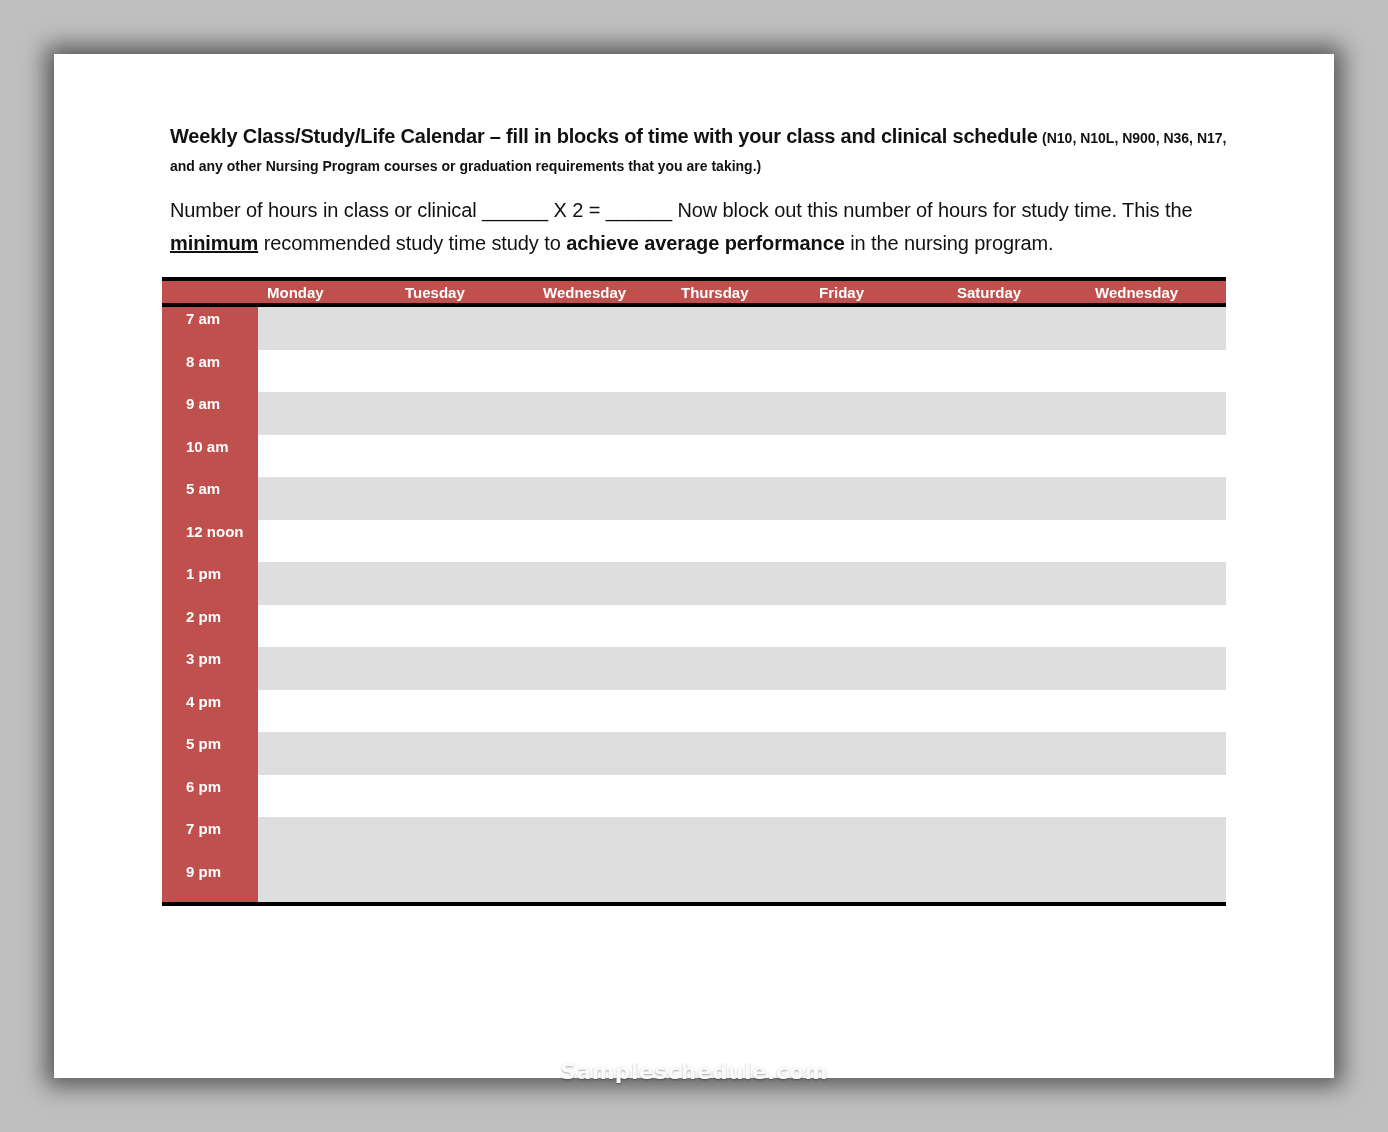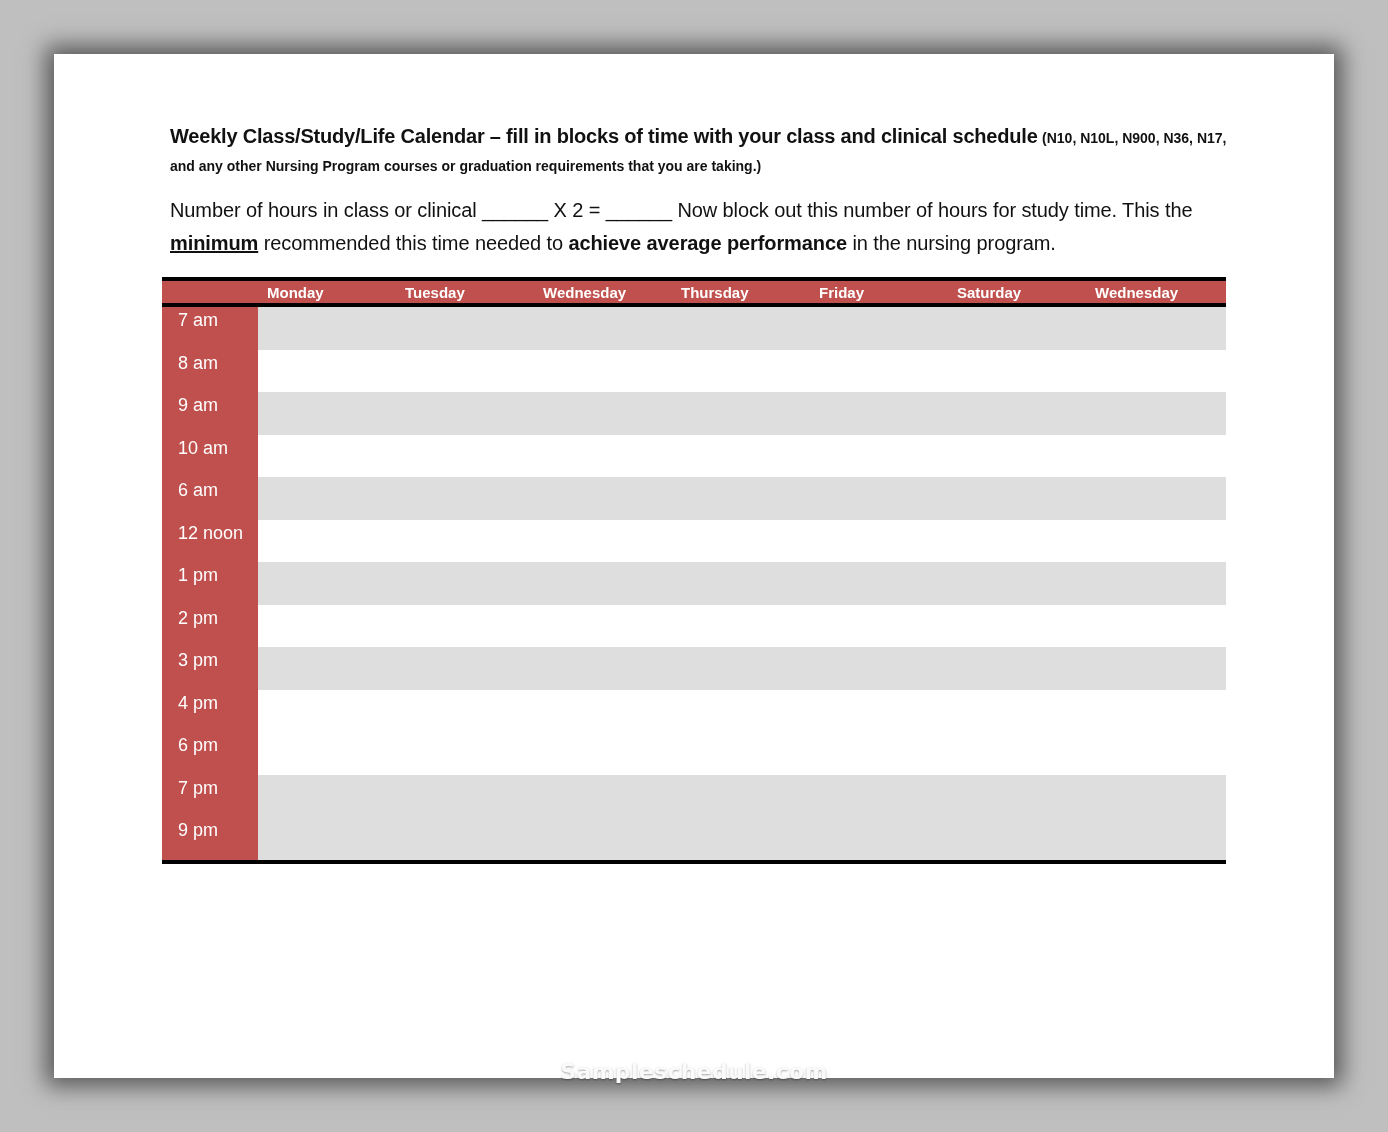--- a/index.html
+++ b/index.html
@@ -33,22 +33,22 @@
   .thead {
     border-top: 4px solid #000; border-bottom: 4px solid #000;
     background: #c0504d; height: 22px; display: flex;
     color: #fff; font-weight: bold; font-size: 15px;
   }
   .thead .corner { width: 96px; }
   .thead .day { padding-left: 9px; line-height: 24px; box-sizing: border-box; }
   .row { display: flex; height: 42.5px; }
   .row .time {
     width: 96px; background: #c0504d; color: #fff;
-    font-weight: normal; font-size: 18px;
-    padding-left: 16px; padding-top: 3px; box-sizing: border-box;
+    font-weight: bold; font-size: 15px;
+    padding-left: 24px; padding-top: 3px; box-sizing: border-box;
   }
   .row .cells { flex: 1; display: flex; }
   .row.odd .cells { background: #dedede; }
   .row.even .cells { background: #ffffff; }
   .cell { height: 100%; box-sizing: border-box; }
   .tfoot { border-top: 4px solid #000; }
   .watermark {
     position: absolute; left: 0; width: 1388px; top: 1059px;
     text-align: center; color: #fafafa; font-weight: bold; font-size: 22px;
     font-family: "DejaVu Sans", sans-serif; letter-spacing: 0.3px;
@@ -58,21 +58,21 @@
 </head>
 <body>
 
 <div class="page">
   <div class="heading">
     <span class="main">Weekly Class/Study/Life Calendar – fill in blocks of time with your class and clinical schedule</span>
     <span class="sub">(N10, N10L, N900, N36, N17, and any other Nursing Program courses or graduation requirements that you are taking.)</span>
   </div>
 
   <div class="intro">
-    <span>Number of hours in class or clinical ______ X 2 = ______  Now block out this number of hours for study time.  This the </span><u>minimum</u><span> recommended this time needed to </span><b>achieve average performance</b><span> in the nursing program.</span>
+    <span>Number of hours in class or clinical ______ X 2 = ______  Now block out this number of hours for study time.  This the </span><u>minimum</u><span> recommended study time study to </span><b>achieve average performance</b><span> in the nursing program.</span>
   </div>
 
   <div class="table">
     <div class="thead" id="thead">
       <div class="corner"></div>
     <div class="day" style="width: 138px;">Monday</div>
         <div class="day" style="width: 138px;">Tuesday</div>
         <div class="day" style="width: 138px;">Wednesday</div>
         <div class="day" style="width: 138px;">Thursday</div>
         <div class="day" style="width: 138px;">Friday</div>
@@ -122,21 +122,21 @@
             <div class="cell" style="width: 138px;"></div>
             <div class="cell" style="width: 138px;"></div>
             <div class="cell" style="width: 138px;"></div>
             <div class="cell" style="width: 138px;"></div>
             <div class="cell" style="width: 138px;"></div>
             <div class="cell" style="width: 138px;"></div>
             <div class="cell" style="width: 140px;"></div>
           </div>
         </div>
         <div class="row odd">
-          <div class="time">6 am</div>
+          <div class="time">5 am</div>
           <div class="cells">
             <div class="cell" style="width: 138px;"></div>
             <div class="cell" style="width: 138px;"></div>
             <div class="cell" style="width: 138px;"></div>
             <div class="cell" style="width: 138px;"></div>
             <div class="cell" style="width: 138px;"></div>
             <div class="cell" style="width: 138px;"></div>
             <div class="cell" style="width: 140px;"></div>
           </div>
         </div>
@@ -183,20 +183,32 @@
             <div class="cell" style="width: 138px;"></div>
             <div class="cell" style="width: 138px;"></div>
             <div class="cell" style="width: 138px;"></div>
             <div class="cell" style="width: 138px;"></div>
             <div class="cell" style="width: 138px;"></div>
             <div class="cell" style="width: 140px;"></div>
           </div>
         </div>
         <div class="row even">
           <div class="time">4 pm</div>
+          <div class="cells">
+            <div class="cell" style="width: 138px;"></div>
+            <div class="cell" style="width: 138px;"></div>
+            <div class="cell" style="width: 138px;"></div>
+            <div class="cell" style="width: 138px;"></div>
+            <div class="cell" style="width: 138px;"></div>
+            <div class="cell" style="width: 138px;"></div>
+            <div class="cell" style="width: 140px;"></div>
+          </div>
+        </div>
+        <div class="row odd">
+          <div class="time">5 pm</div>
           <div class="cells">
             <div class="cell" style="width: 138px;"></div>
             <div class="cell" style="width: 138px;"></div>
             <div class="cell" style="width: 138px;"></div>
             <div class="cell" style="width: 138px;"></div>
             <div class="cell" style="width: 138px;"></div>
             <div class="cell" style="width: 138px;"></div>
             <div class="cell" style="width: 140px;"></div>
           </div>
         </div>

